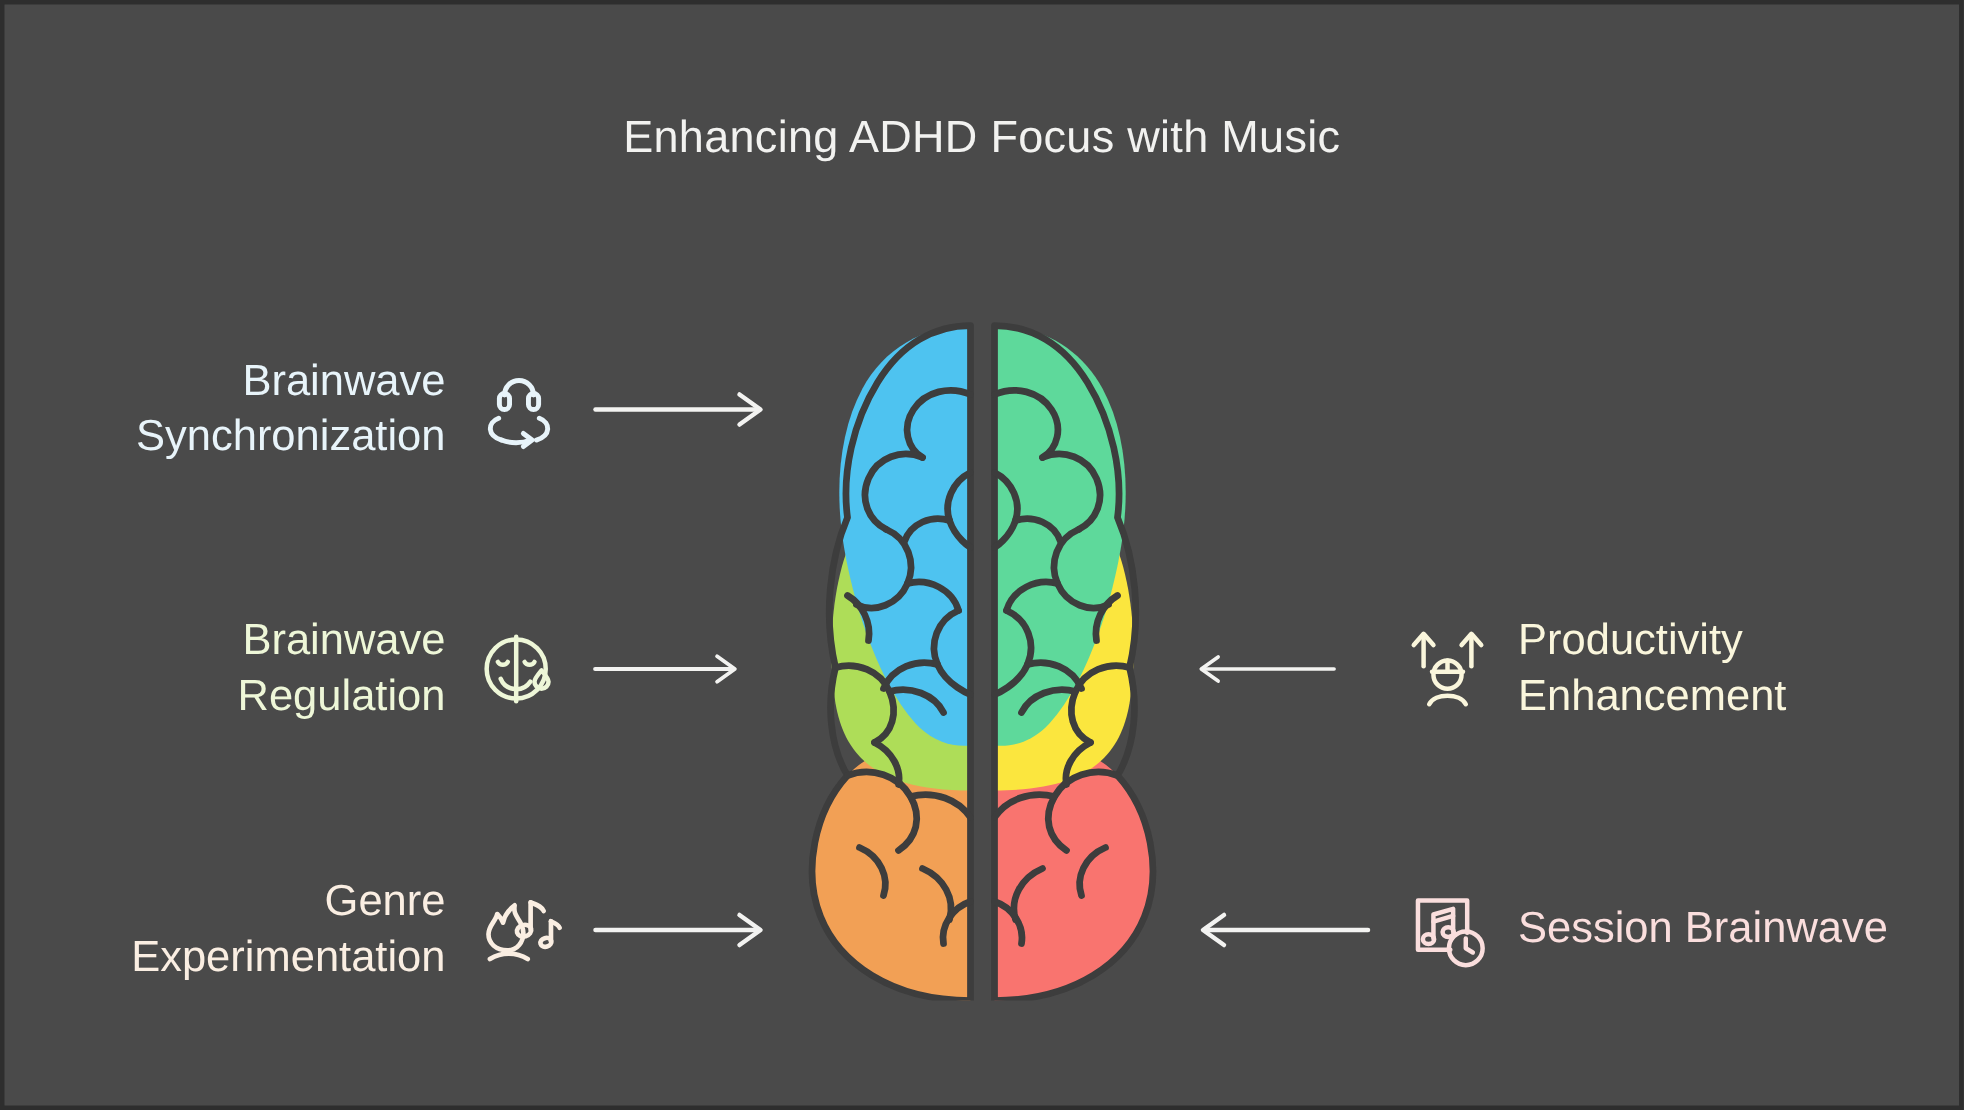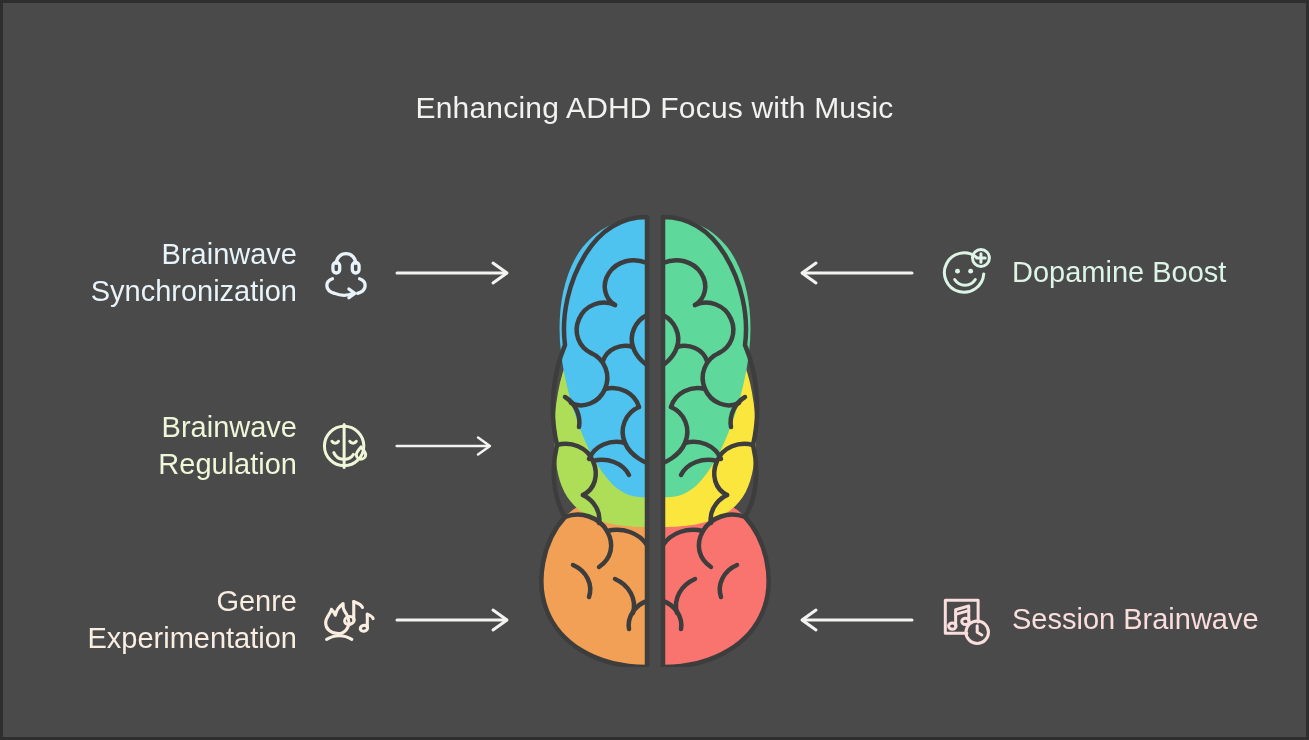--- a/index.html
+++ b/index.html
@@ -22,21 +22,20 @@
   #title {
     position: absolute;
     top: 72px;
     left: 0;
     width: 100%;
     text-align: center;
     font-size: 30px;
     font-weight: 400;
     color: #f2f2f0;
     letter-spacing: 0.2px;
-    margin-top: 16px;
   }
 
   
   .row {
     position: absolute;
     display: flex;
     align-items: center;
     height: 110px;
   }
   .row.left {
@@ -222,41 +221,43 @@
         <path d="M280 320 C264 314 246 320 238 334 C230 348 234 362 246 370"></path>
         <path d="M238 334 C222 330 206 336 198 348"></path>
         <path d="M272 368 C258 374 252 388 256 400"></path>
         <path d="M230 382 C216 388 208 402 212 416"></path>
         <path d="M198 404 C210 408 218 420 216 432"></path>
         <path d="M262 298 C250 304 244 316 246 326"></path>
       </g>
     </svg>
   </div>
 
-  <div class="row right row-1">
-    <div class="arrow-box">
-      <svg viewBox="0 0 118 26" width="118" height="26" fill="none" stroke="#f3f3f1" stroke-width="3" stroke-linecap="round" stroke-linejoin="round">
+
+  <div class="row right row-2">
+    <div class="arrow-box">
+      <svg viewBox="0 0 118 26" width="95" height="26" fill="none" stroke="#f3f3f1" stroke-width="3" stroke-linecap="round" stroke-linejoin="round">
         <line x1="8" y1="13" x2="116" y2="13"></line>
         <path d="M20 3 L6 13 L20 23"></path>
       </svg>
     </div>
     <div class="icon-box">
-      <svg viewBox="0 0 64 64" width="60" height="60" fill="none" stroke="#ddf5e7" stroke-width="3.2" stroke-linecap="round" stroke-linejoin="round">
-        <path d="M44 15 A21 21 0 1 0 52 33"></path>
-        <circle cx="24" cy="30" r="2.6" fill="#ddf5e7" stroke="none"></circle>
-        <circle cx="38" cy="30" r="2.6" fill="#ddf5e7" stroke="none"></circle>
-        <path d="M21 39 a13 13 0 0 0 22 0"></path>
-        <circle cx="49" cy="16" r="9"></circle>
-        <line x1="49" y1="11.5" x2="49" y2="20.5"></line>
-        <line x1="44.5" y1="16" x2="53.5" y2="16"></line>
-      </svg>
-    </div>
-    <div class="label" style="color:#ddf5e7">Dopamine Boost</div>
-  </div>
-
+      <svg viewBox="0 0 64 64" width="60" height="60" fill="none" stroke="#faf6dc" stroke-width="3.2" stroke-linecap="round" stroke-linejoin="round">
+        <line x1="15" y1="30" x2="15" y2="8"></line>
+        <path d="M8 15 L15 7 L22 15"></path>
+        <line x1="49" y1="30" x2="49" y2="8"></line>
+        <path d="M42 15 L49 7 L56 15"></path>
+        <circle cx="32" cy="36" r="10"></circle>
+        <line x1="21" y1="34" x2="43" y2="34"></line>
+        <line x1="32" y1="26" x2="32" y2="34"></line>
+        <path d="M19 57 C23 49 41 49 45 57"></path>
+      </svg>
+    </div>
+    <div class="label" style="color:#faf6dc">Productivity
+Enhancement</div>
+  </div>
 
   <div class="row right row-3">
     <div class="arrow-box">
       <svg viewBox="0 0 118 26" width="118" height="26" fill="none" stroke="#f3f3f1" stroke-width="3" stroke-linecap="round" stroke-linejoin="round">
         <line x1="8" y1="13" x2="116" y2="13"></line>
         <path d="M20 3 L6 13 L20 23"></path>
       </svg>
     </div>
     <div class="icon-box">
       <svg viewBox="0 0 64 64" width="60" height="60" fill="none" stroke="#fadedd" stroke-width="3.2" stroke-linecap="round" stroke-linejoin="round">

